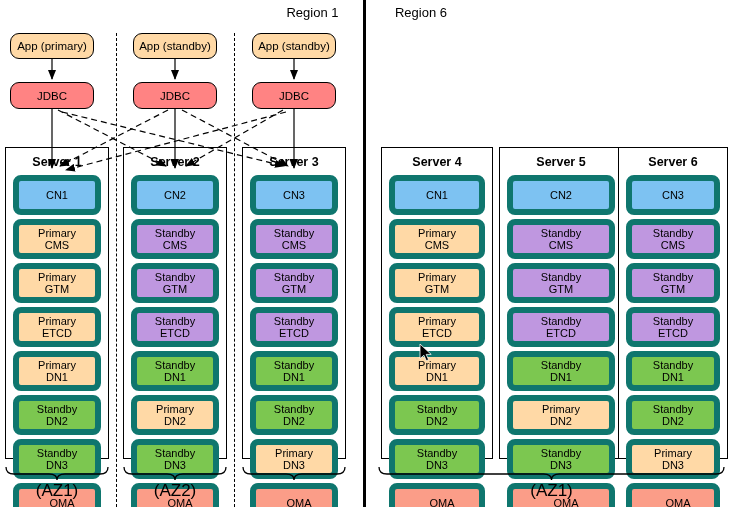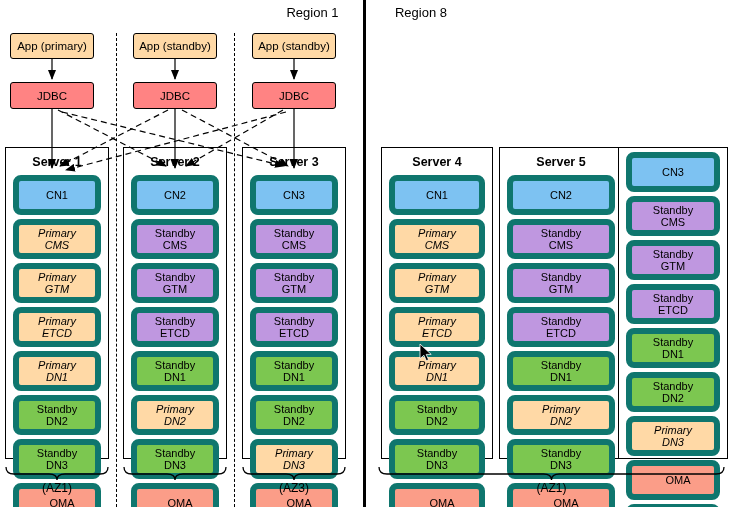--- a/index.html
+++ b/index.html
@@ -1,47 +1,47 @@
 <!DOCTYPE html>
 <html style="--background: #ffffff; --app: #ffd9a6; --jdbc: #ff8383; --cn: #7dc2f2; --primary: #ffd9a6; --standby: #bf97e0; --standby_dn: #7cc750; --mgmt: #fb9d88; --line: #000000;"><head>
 <meta charset="utf-8">
 <style>
   html,body{margin:0;padding:0;background:#fff;}
   .canvas{position:relative;width:731px;height:507px;background:var(--background,#fff);
           font-family:"Liberation Sans",sans-serif;color:#000;overflow:hidden;}
   .region-label{position:absolute;top:5px;font-size:13px;text-align:center;white-space:nowrap;}
   .region-divider{position:absolute;top:0;width:3px;height:507px;background:#000;}
   .az-separator{position:absolute;top:33px;height:474px;width:0;border-left:1px dashed #000;}
-  .node{position:absolute;border:1px solid #000;border-radius:3px;display:flex;
+  .node{position:absolute;border:1px solid #000;border-radius:9px;display:flex;
         align-items:center;justify-content:center;font-size:11.5px;box-sizing:border-box;}
   .app-box{background:var(--app);}
   .jdbc-box{background:var(--jdbc);}
   .server{position:absolute;background:#fff;border:1.5px solid #000;box-sizing:border-box;
           padding:4px 7px;display:flex;flex-direction:column;gap:4px;}
   .server-title{height:16px;font-weight:bold;font-size:12.5px;text-align:center;padding-top:3px;flex:none;}
   .component{height:28px;flex:none;border:6px solid #0f766e;border-radius:8px;display:flex;
              align-items:center;justify-content:center;text-align:center;font-size:11px;
              line-height:12px;white-space:pre-line;}
   .component[data-kind="cn"]{background:var(--cn);}
-  .component[data-kind="primary"]{background:var(--primary);font-style:italic;}
+  .component[data-kind="primary"]{background:var(--primary);}
   .component[data-kind="standby"]{background:var(--standby);}
   .component[data-kind="standby_dn"]{background:var(--standby_dn);}
   .component[data-kind="mgmt"]{background:var(--mgmt);padding-left:10px;}
-  .az-label{position:absolute;top:481px;font-size:12px;text-align:center;}
+  .az-label{position:absolute;top:481px;font-size:17px;text-align:center;}
   svg.overlay{position:absolute;left:0;top:0;pointer-events:none;}
   svg.brace{position:absolute;overflow:visible;}
   .cursor{position:absolute;z-index:50;}
 </style>
 </head>
 <body>
 
 <div class="canvas">
 
   <div class="region-label" style="left:275px;width:75px;">Region 1</div>
-  <div class="region-label" style="left:386px;width:70px;">Region 8</div>
+  <div class="region-label" style="left:386px;width:70px;">Region 6</div>
 
   <div class="region-divider" style="left:363px;"></div>
 
   <div class="az-separator" style="left:116px;"></div>
   <div class="az-separator" style="left:234px;"></div>
 
   <div id="nodes">
       <div class="node app-box" style="left: 10px; top: 33px; width: 84px; height: 26px;">App (primary)</div>
       <div class="node jdbc-box" style="left: 10px; top: 82px; width: 84px; height: 27px;">JDBC</div>
       <div class="server" style="left: 5px; top: 147px; width: 104px; height: 312px;">
@@ -132,20 +132,21 @@
         <div class="component" data-kind="standby_dn">Standby
 DN1</div>
         <div class="component" data-kind="primary">Primary
 DN2</div>
         <div class="component" data-kind="standby_dn">Standby
 DN3</div>
         <div class="component" data-kind="mgmt">OMA</div>
         <div class="component" data-kind="mgmt">CMA</div>
       </div>
       <div class="server" style="left: 618px; top: 147px; width: 110px; height: 312px;">
+        <div class="server-title">Server 6</div>
         <div class="component" data-kind="cn">CN3</div>
         <div class="component" data-kind="standby">Standby
 CMS</div>
         <div class="component" data-kind="standby">Standby
 GTM</div>
         <div class="component" data-kind="standby">Standby
 ETCD</div>
         <div class="component" data-kind="standby_dn">Standby
 DN1</div>
         <div class="component" data-kind="standby_dn">Standby
@@ -186,20 +187,20 @@
   <svg class="cursor" style="left:419px;top:343px;" width="15" height="20">
     <path d="M1,1 L1,15.6 L4.9,12.3 L7.3,17.7 L9.6,16.7 L7.2,11.4 L12.2,11.4 Z" fill="#000" stroke="#fff" stroke-width="0.8"></path>
   </svg>
 <svg class="brace" width="104" height="16" style="left: 5px; top: 466px;">
       <path d="M1,1 Q1,8 9,8 L44,8 Q52,8 52,14 Q52,8 60,8 L95,8 Q103,8 103,1" stroke="#000" stroke-width="1.3" fill="none"></path>
     </svg>
     <div class="az-label" style="left: 5px; width: 104px;">(AZ1)</div>
     <svg class="brace" width="104" height="16" style="left: 123px; top: 466px;">
       <path d="M1,1 Q1,8 9,8 L44,8 Q52,8 52,14 Q52,8 60,8 L95,8 Q103,8 103,1" stroke="#000" stroke-width="1.3" fill="none"></path>
     </svg>
+    <div class="az-label" style="left: 123px; width: 104px;">(AZ2)</div>
     <svg class="brace" width="104" height="16" style="left: 242px; top: 466px;">
       <path d="M1,1 Q1,8 9,8 L44,8 Q52,8 52,14 Q52,8 60,8 L95,8 Q103,8 103,1" stroke="#000" stroke-width="1.3" fill="none"></path>
     </svg>
-    <div class="az-label" style="left: 242px; width: 104px;">(AZ3)</div>
     <svg class="brace" width="347" height="16" style="left: 378px; top: 466px;">
       <path d="M1,1 Q1,8 9,8 L165.5,8 Q173.5,8 173.5,14 Q173.5,8 181.5,8 L338,8 Q346,8 346,1" stroke="#000" stroke-width="1.3" fill="none"></path>
     </svg>
   </div>
 
 </body></html>

